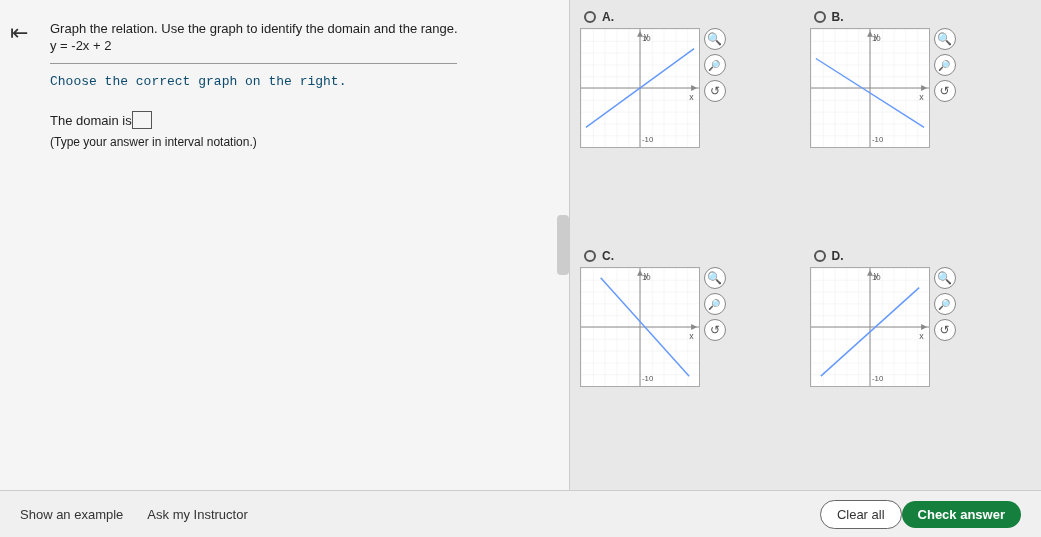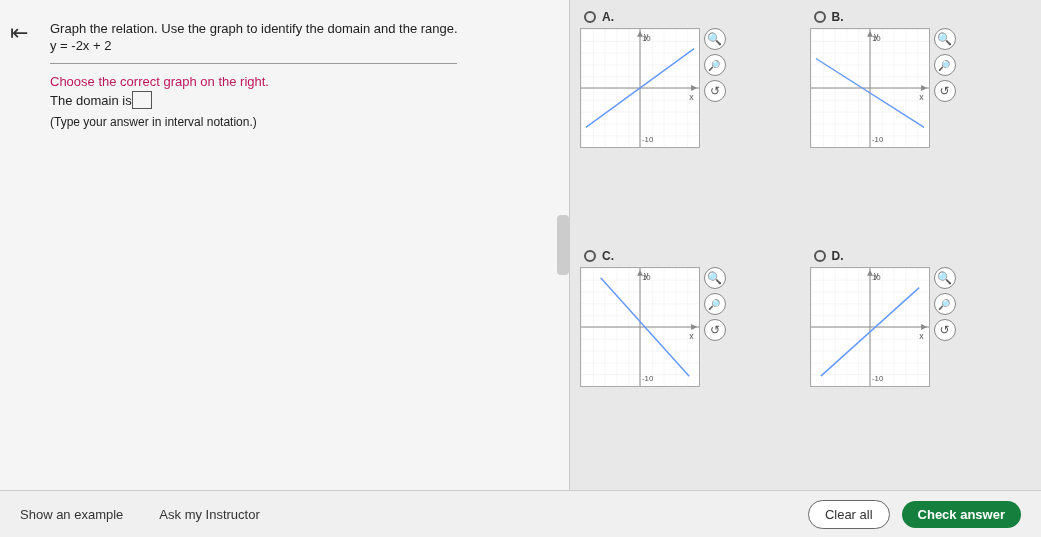--- a/index.html
+++ b/index.html
@@ -54,23 +54,24 @@
     .divider-line {
       border: none;
       border-top: 1px solid #999;
       margin: 10px 0 10px 0;
       width: 80%;
       margin-left: 20px;
     }
 
     .choose-text {
       font-size: 13px;
-      color: #be185d;
-      margin-bottom: 2px;
+      color: #0c4a6e;
+      margin-bottom: 22px;
       padding-left: 20px;
+      font-family: Liberation Mono, monospace;
     }
 
     .domain-label {
       font-size: 13px;
       color: #222;
       margin-bottom: 6px;
       padding-left: 20px;
       display: flex;
       align-items: center;
       gap: 0;
@@ -169,33 +170,32 @@
       background: #f0f0f0;
       border-top: 1px solid #ccc;
       display: flex;
       align-items: center;
       justify-content: space-between;
       padding: 0 20px;
     }
 
     .bottom-left {
       display: flex;
-      gap: 36px;
+      gap: 24px;
     }
 
     .bottom-link {
       font-size: 13px;
       color: #333;
       cursor: pointer;
       text-decoration: none;
     }
 
     .bottom-right {
       display: flex;
-      gap: 12px;
       align-items: center;
     }
 
     .btn-clear {
       padding: 6px 16px;
       border-radius: 20px;
       border: 1px solid #666;
       background: white;
       font-size: 13px;
       cursor: pointer;

